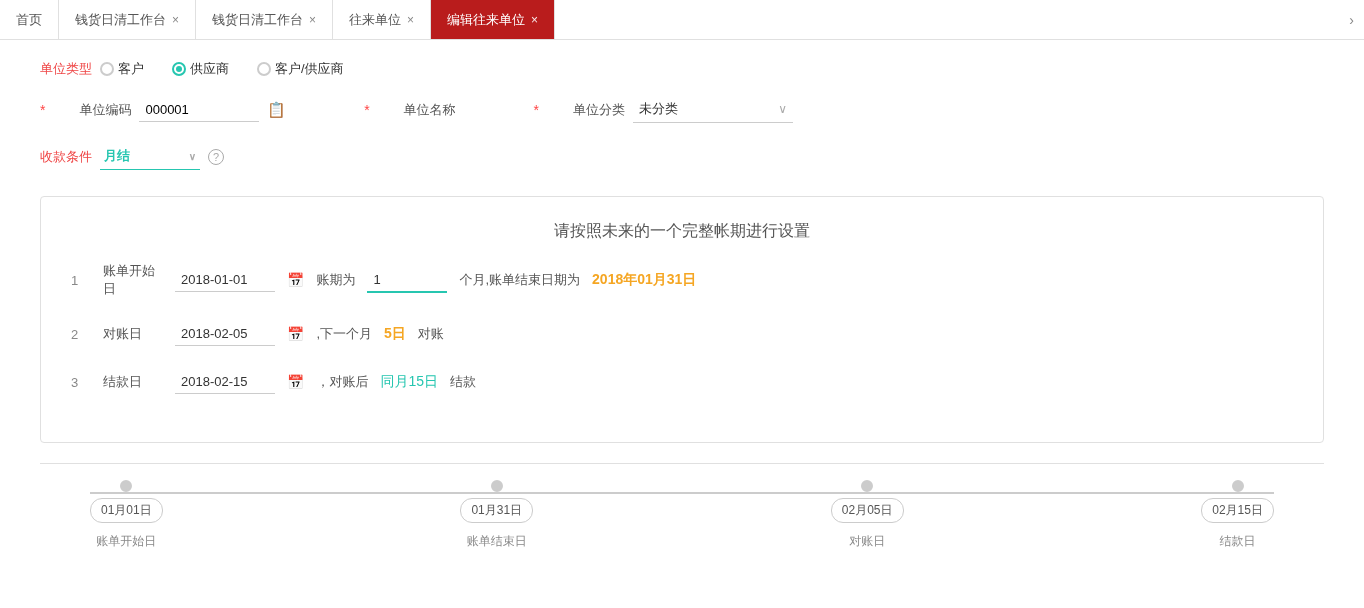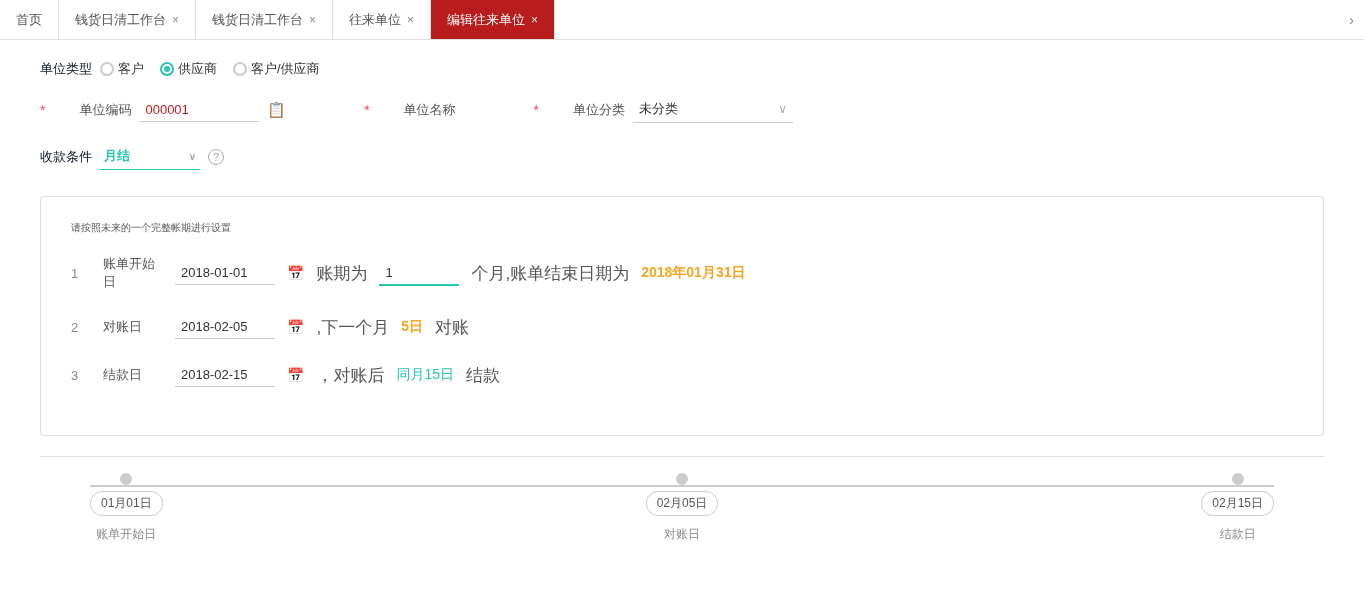--- a/index.html
+++ b/index.html
@@ -52,32 +52,32 @@
     }
 
     
     .form-row {
       display: flex;
       align-items: center;
       margin-bottom: 18px;
       gap: 8px;
     }
     .form-label {
-      color: #0f172a;
+      color: #ef4444;
       font-size: 13px;
       white-space: nowrap;
     }
     .required-mark {
       color: #f44;
       margin-right: 2px;
     }
     .radio-group {
       display: flex;
       align-items: center;
-      gap: 16px;
+      gap: 28px;
     }
     .radio-item {
       display: flex;
       align-items: center;
       gap: 4px;
       cursor: pointer;
       font-size: 13px;
     }
     .radio-circle {
       width: 14px;
@@ -98,21 +98,21 @@
       border-radius: 50%;
       background: #26c6b0;
     }
 
     .form-input {
       border: none;
       border-bottom: 1px solid #ccc;
       padding: 4px 6px;
       font-size: 13px;
       outline: none;
-      color: #b91c1c;
+      color: #000000;
       min-width: 120px;
     }
 
     .field-group {
       display: flex;
       align-items: center;
       gap: 8px;
       margin-right: 40px;
     }
     .field-label {
@@ -175,23 +175,24 @@
     }
 
     
     .card {
       border: 1px solid #e0e0e0;
       border-radius: 4px;
       padding: 24px 30px;
       margin-bottom: 20px;
     }
     .card-title {
-      font-size: 10px;
+      font-size: 16px;
       color: #555;
       margin-bottom: 20px;
+      text-align: center;
     }
 
     
     .setting-row {
       display: flex;
       align-items: center;
       margin-bottom: 24px;
       gap: 12px;
     }
     .row-num {
@@ -209,21 +210,21 @@
     .date-input {
       border: none;
       border-bottom: 1px solid #ccc;
       padding: 4px 6px;
       font-size: 13px;
       outline: none;
       color: #333;
       width: 100px;
     }
     .suffix-text {
-      font-size: 17px;
+      font-size: 13px;
       color: #555;
     }
     .period-input {
       border: none;
       border-bottom: 2px solid #26c6b0;
       padding: 4px 6px;
       font-size: 13px;
       outline: none;
       color: #333;
       width: 80px;
@@ -419,20 +420,25 @@
     <div class="timeline-wrap">
       <div class="timeline-line"></div>
       <div class="timeline-nodes">
 
         <div class="timeline-node">
           <div class="node-dot"></div>
           <div class="node-badge">01月01日</div>
           <div class="node-label">账单开始日</div>
         </div>
 
+        <div class="timeline-node">
+          <div class="node-dot"></div>
+          <div class="node-badge">01月31日</div>
+          <div class="node-label">账单结束日</div>
+        </div>
 
         <div class="timeline-node">
           <div class="node-dot"></div>
           <div class="node-badge">02月05日</div>
           <div class="node-label">对账日</div>
         </div>
 
         <div class="timeline-node">
           <div class="node-dot"></div>
           <div class="node-badge">02月15日</div>

